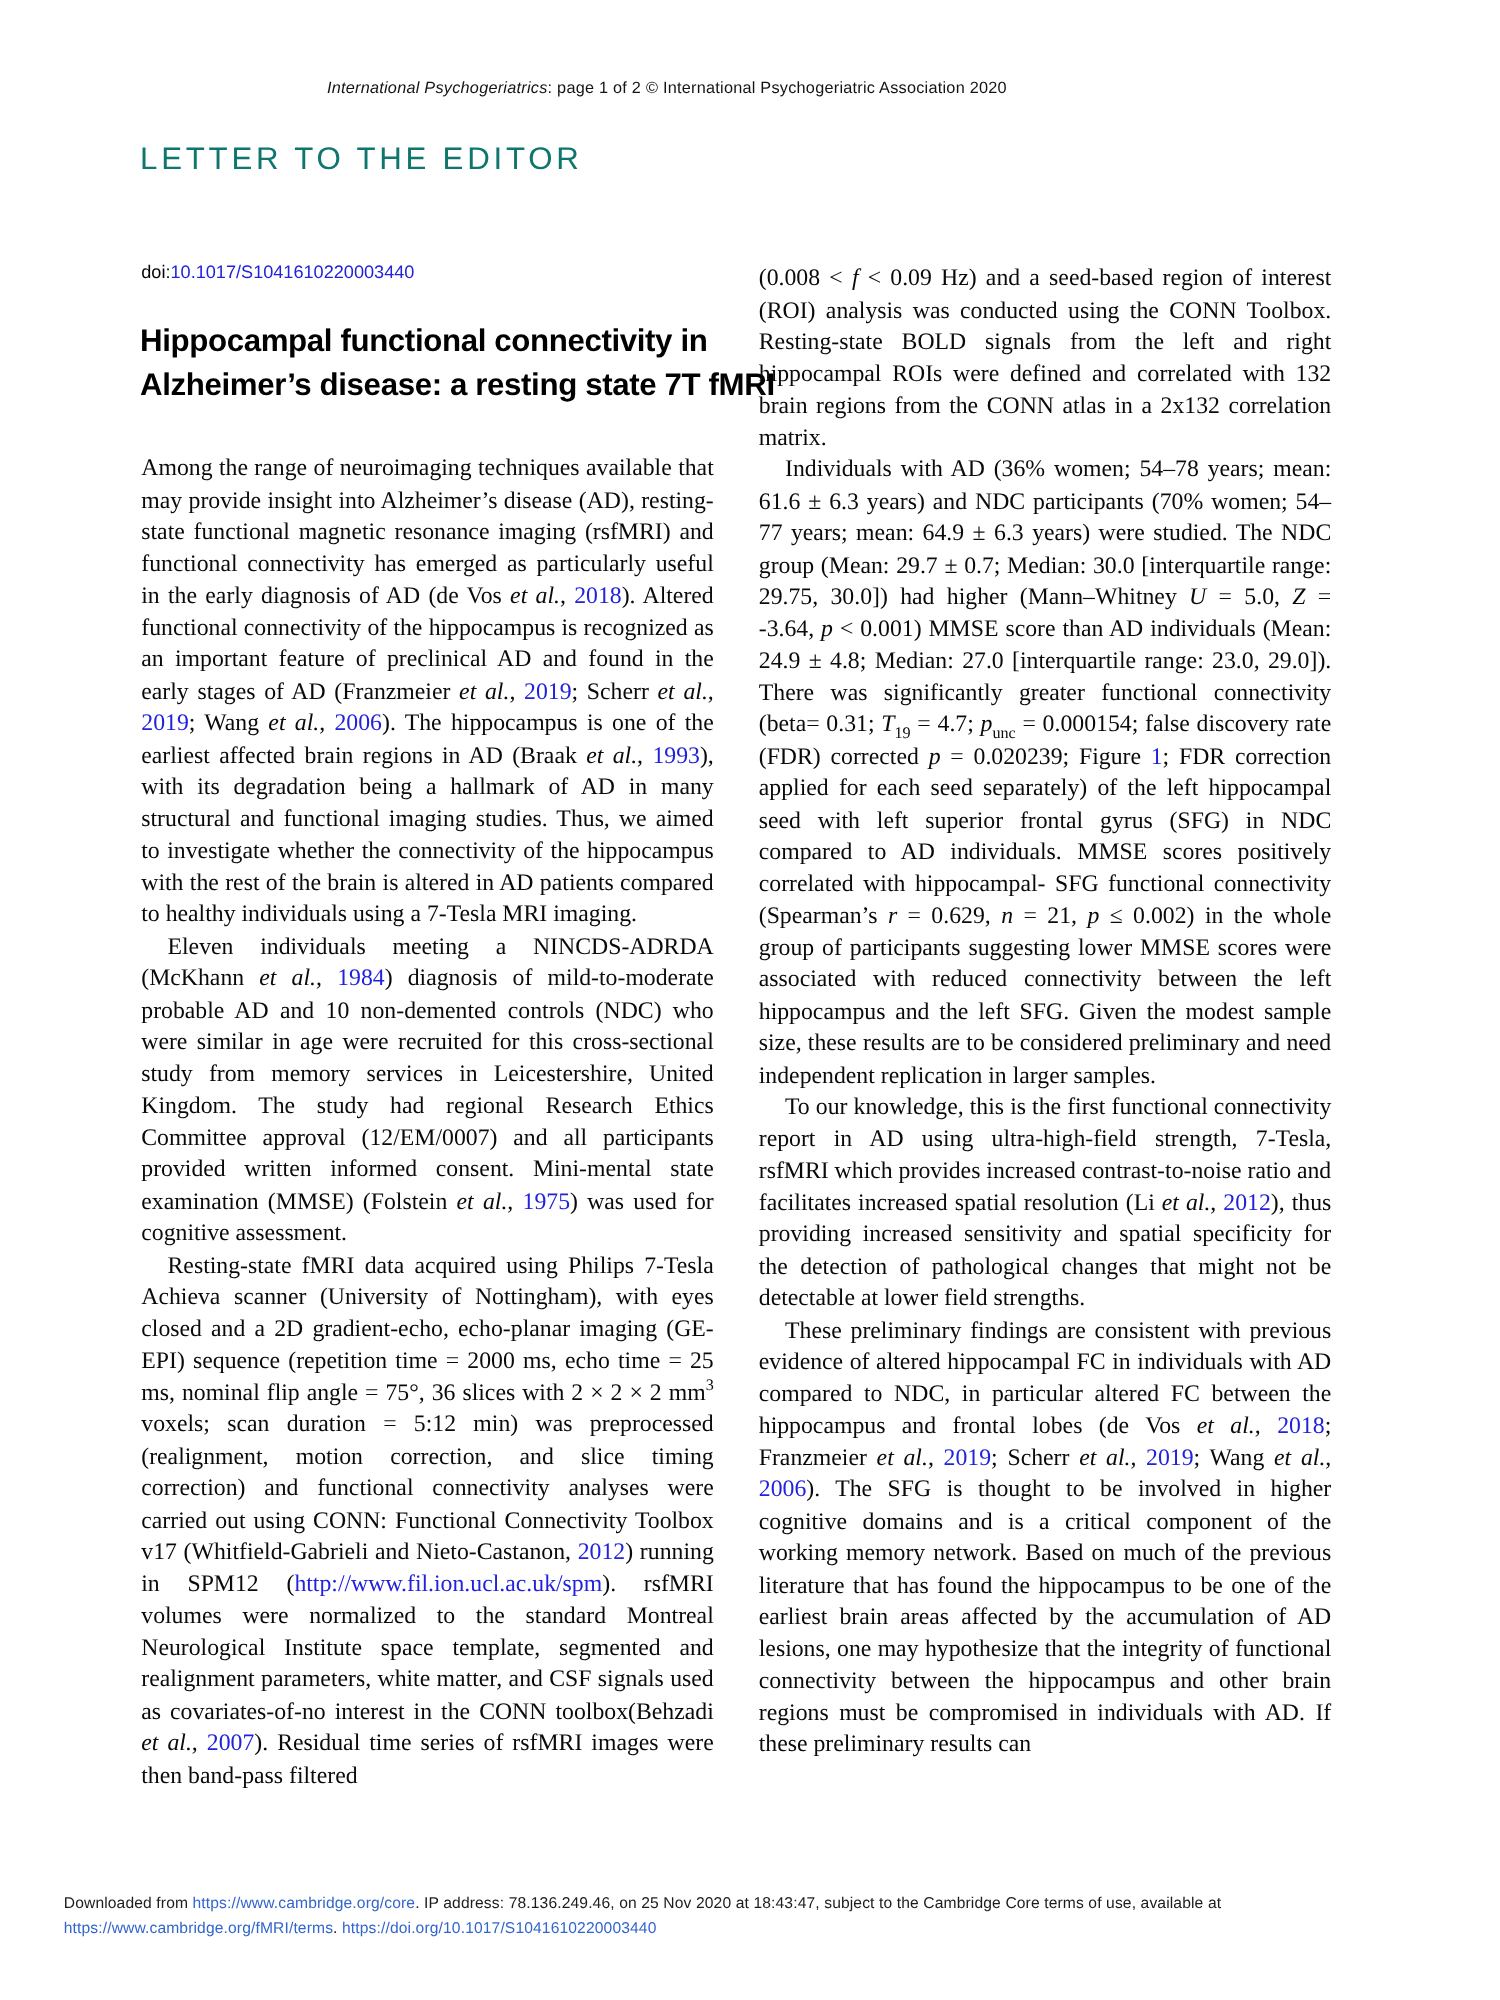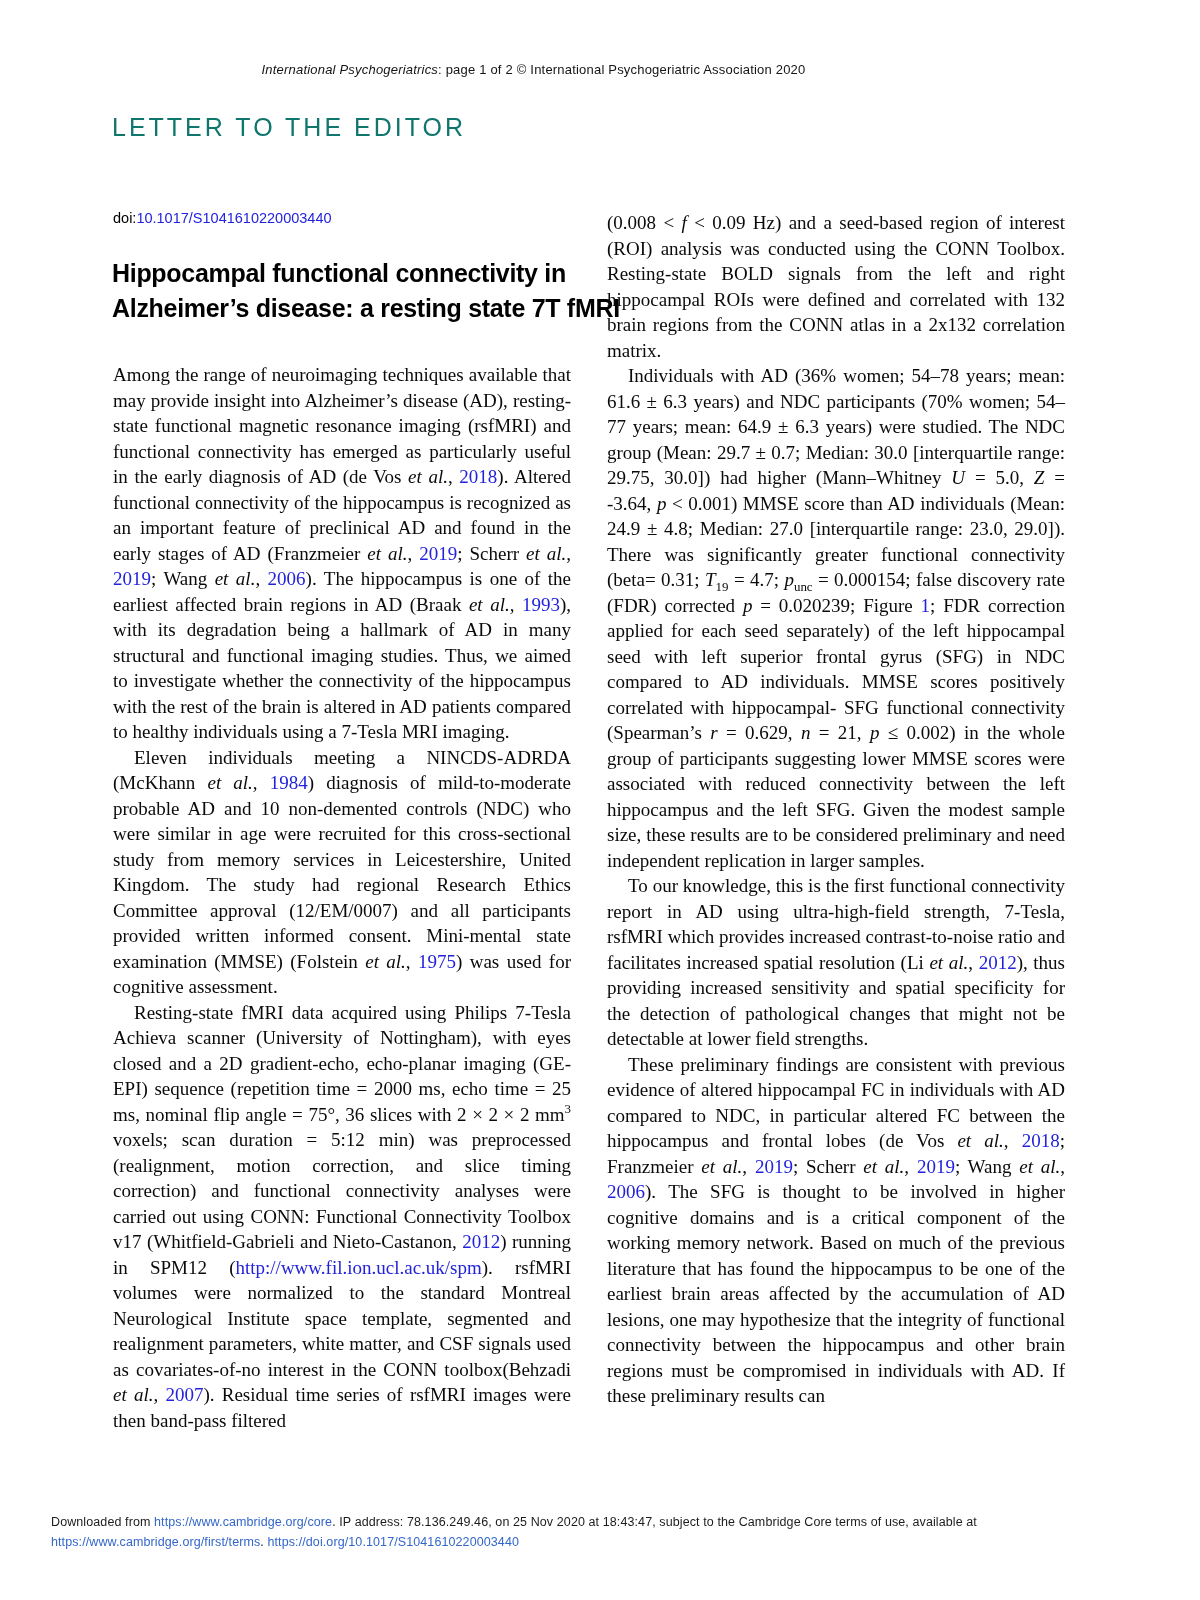--- a/index.html
+++ b/index.html
@@ -80,14 +80,14 @@
 
 <div class="col col-right">
     <p><span>(0.008 &lt; </span><i>f</i><span> &lt; 0.09 Hz) and a seed-based region of interest (ROI) analysis was conducted using the CONN Toolbox. Resting-state BOLD signals from the left and right hippocampal ROIs were defined and correlated with 132 brain regions from the CONN atlas in a 2x132 correlation matrix.</span></p>
     <p class="indent"><span>Individuals with AD (36% women; 54–78 years; mean: 61.6 ± 6.3 years) and NDC participants (70% women; 54–77 years; mean: 64.9 ± 6.3 years) were studied. The NDC group (Mean: 29.7 ± 0.7; Median: 30.0 [interquartile range: 29.75, 30.0]) had higher (Mann–Whitney </span><i>U</i><span> = 5.0, </span><i>Z</i><span> = -3.64, </span><i>p</i><span> &lt; 0.001) MMSE score than AD individuals (Mean: 24.9 ± 4.8; Median: 27.0 [interquartile range: 23.0, 29.0]). There was significantly greater functional connectivity (beta= 0.31; </span><i>T</i><sub>19</sub><span> = 4.7; </span><i>p</i><sub>unc</sub><span> = 0.000154; false discovery rate (FDR) corrected </span><i>p</i><span> = 0.020239; Figure </span><a class="lnk">1</a><span>; FDR correction applied for each seed separately) of the left hippocampal seed with left superior frontal gyrus (SFG) in NDC compared to AD individuals. MMSE scores positively correlated with hippocampal- SFG functional connectivity (Spearman’s </span><i>r</i><span> = 0.629, </span><i>n</i><span> = 21, </span><i>p</i><span> ≤ 0.002) in the whole group of participants suggesting lower MMSE scores were associated with reduced connectivity between the left hippocampus and the left SFG. Given the modest sample size, these results are to be considered preliminary and need independent replication in larger samples.</span></p>
     <p class="indent"><span>To our knowledge, this is the first functional connectivity report in AD using ultra-high-field strength, 7-Tesla, rsfMRI which provides increased contrast-to-noise ratio and facilitates increased spatial resolution (Li </span><i>et al.</i><span>, </span><a class="lnk">2012</a><span>), thus providing increased sensitivity and spatial specificity for the detection of pathological changes that might not be detectable at lower field strengths.</span></p>
     <p class="indent"><span>These preliminary findings are consistent with previous evidence of altered hippocampal FC in individuals with AD compared to NDC, in particular altered FC between the hippocampus and frontal lobes (de Vos </span><i>et al.</i><span>, </span><a class="lnk">2018</a><span>; Franzmeier </span><i>et al.</i><span>, </span><a class="lnk">2019</a><span>; Scherr </span><i>et al.</i><span>, </span><a class="lnk">2019</a><span>; Wang </span><i>et al.</i><span>, </span><a class="lnk">2006</a><span>). The SFG is thought to be involved in higher cognitive domains and is a critical component of the working memory network. Based on much of the previous literature that has found the hippocampus to be one of the earliest brain areas affected by the accumulation of AD lesions, one may hypothesize that the integrity of functional connectivity between the hippocampus and other brain regions must be compromised in individuals with AD. If these preliminary results can</span></p>
   </div>
 
 <div class="footer">
   <div><span>Downloaded from </span><a class="lnk">https://www.cambridge.org/core</a><span>. IP address: 78.136.249.46, on 25 Nov 2020 at 18:43:47, subject to the Cambridge Core terms of use, available at</span></div>
-  <div><a class="lnk">https://www.cambridge.org/first/terms</a><span>. </span><a class="lnk">https://doi.org/10.1017/S1041610220003440</a></div>
+  <div><a class="lnk">https://www.cambridge.org/fMRI/terms</a><span>. </span><a class="lnk">https://doi.org/10.1017/S1041610220003440</a></div>
 </div>
 
 </body></html>

